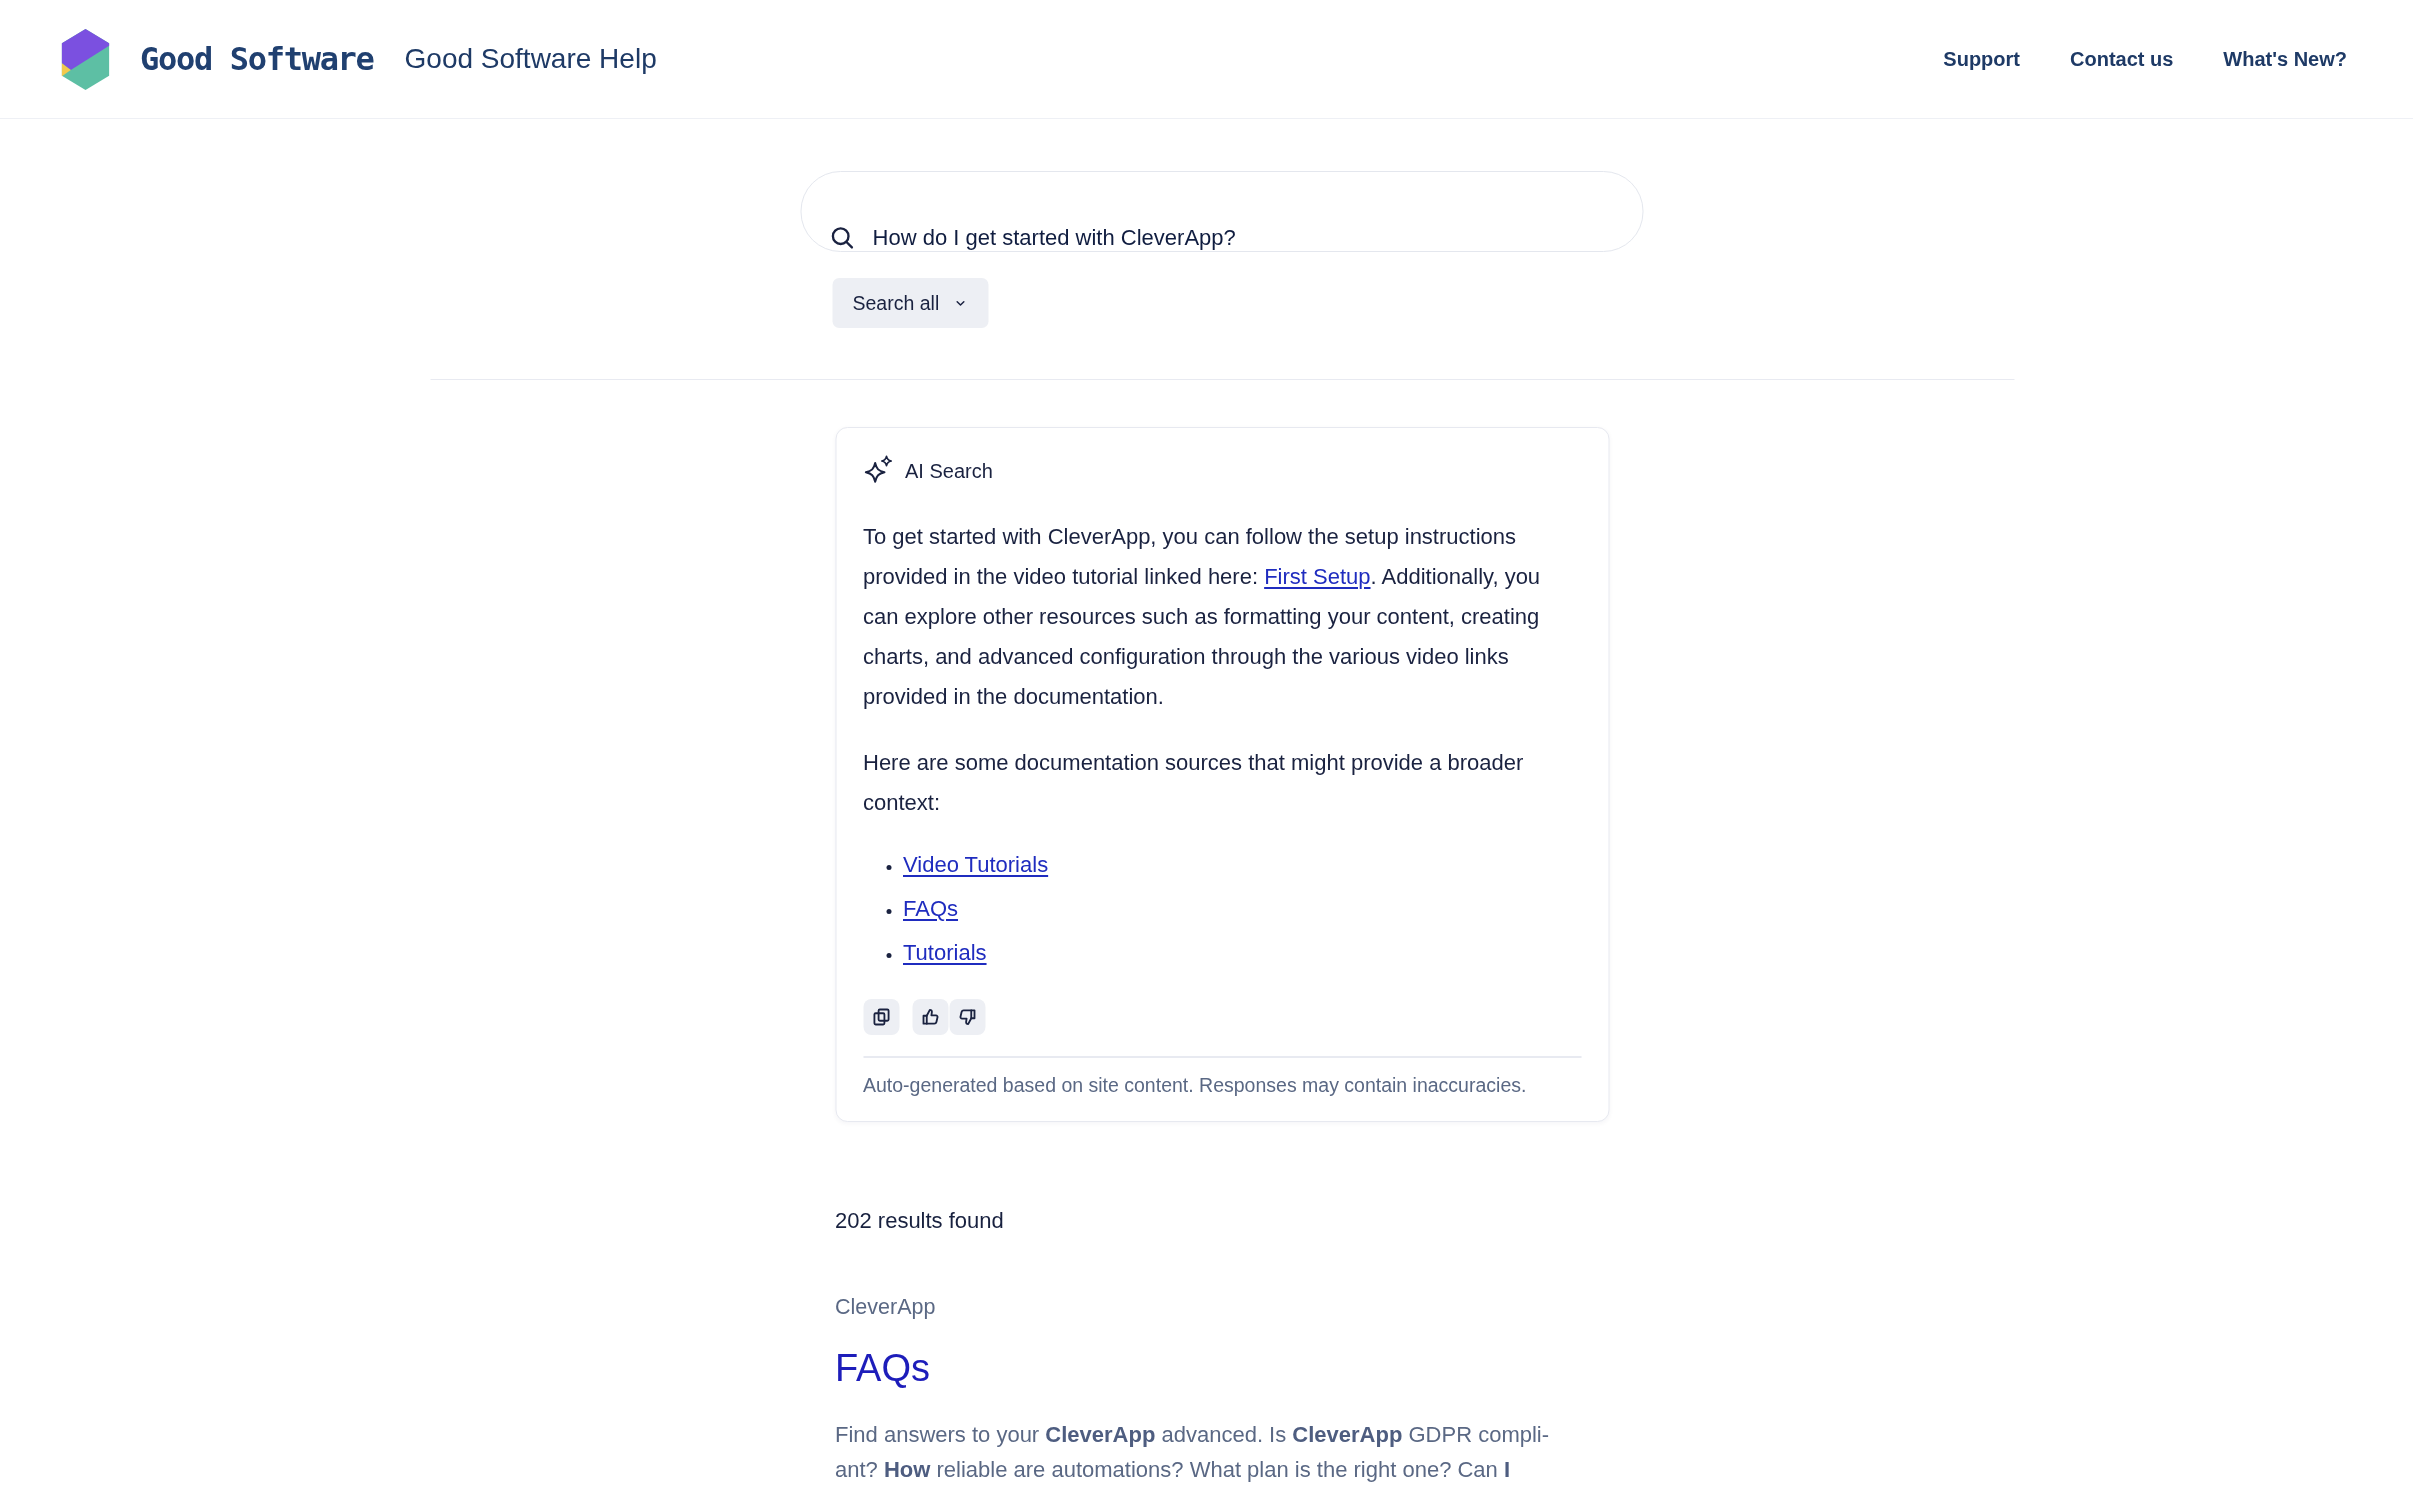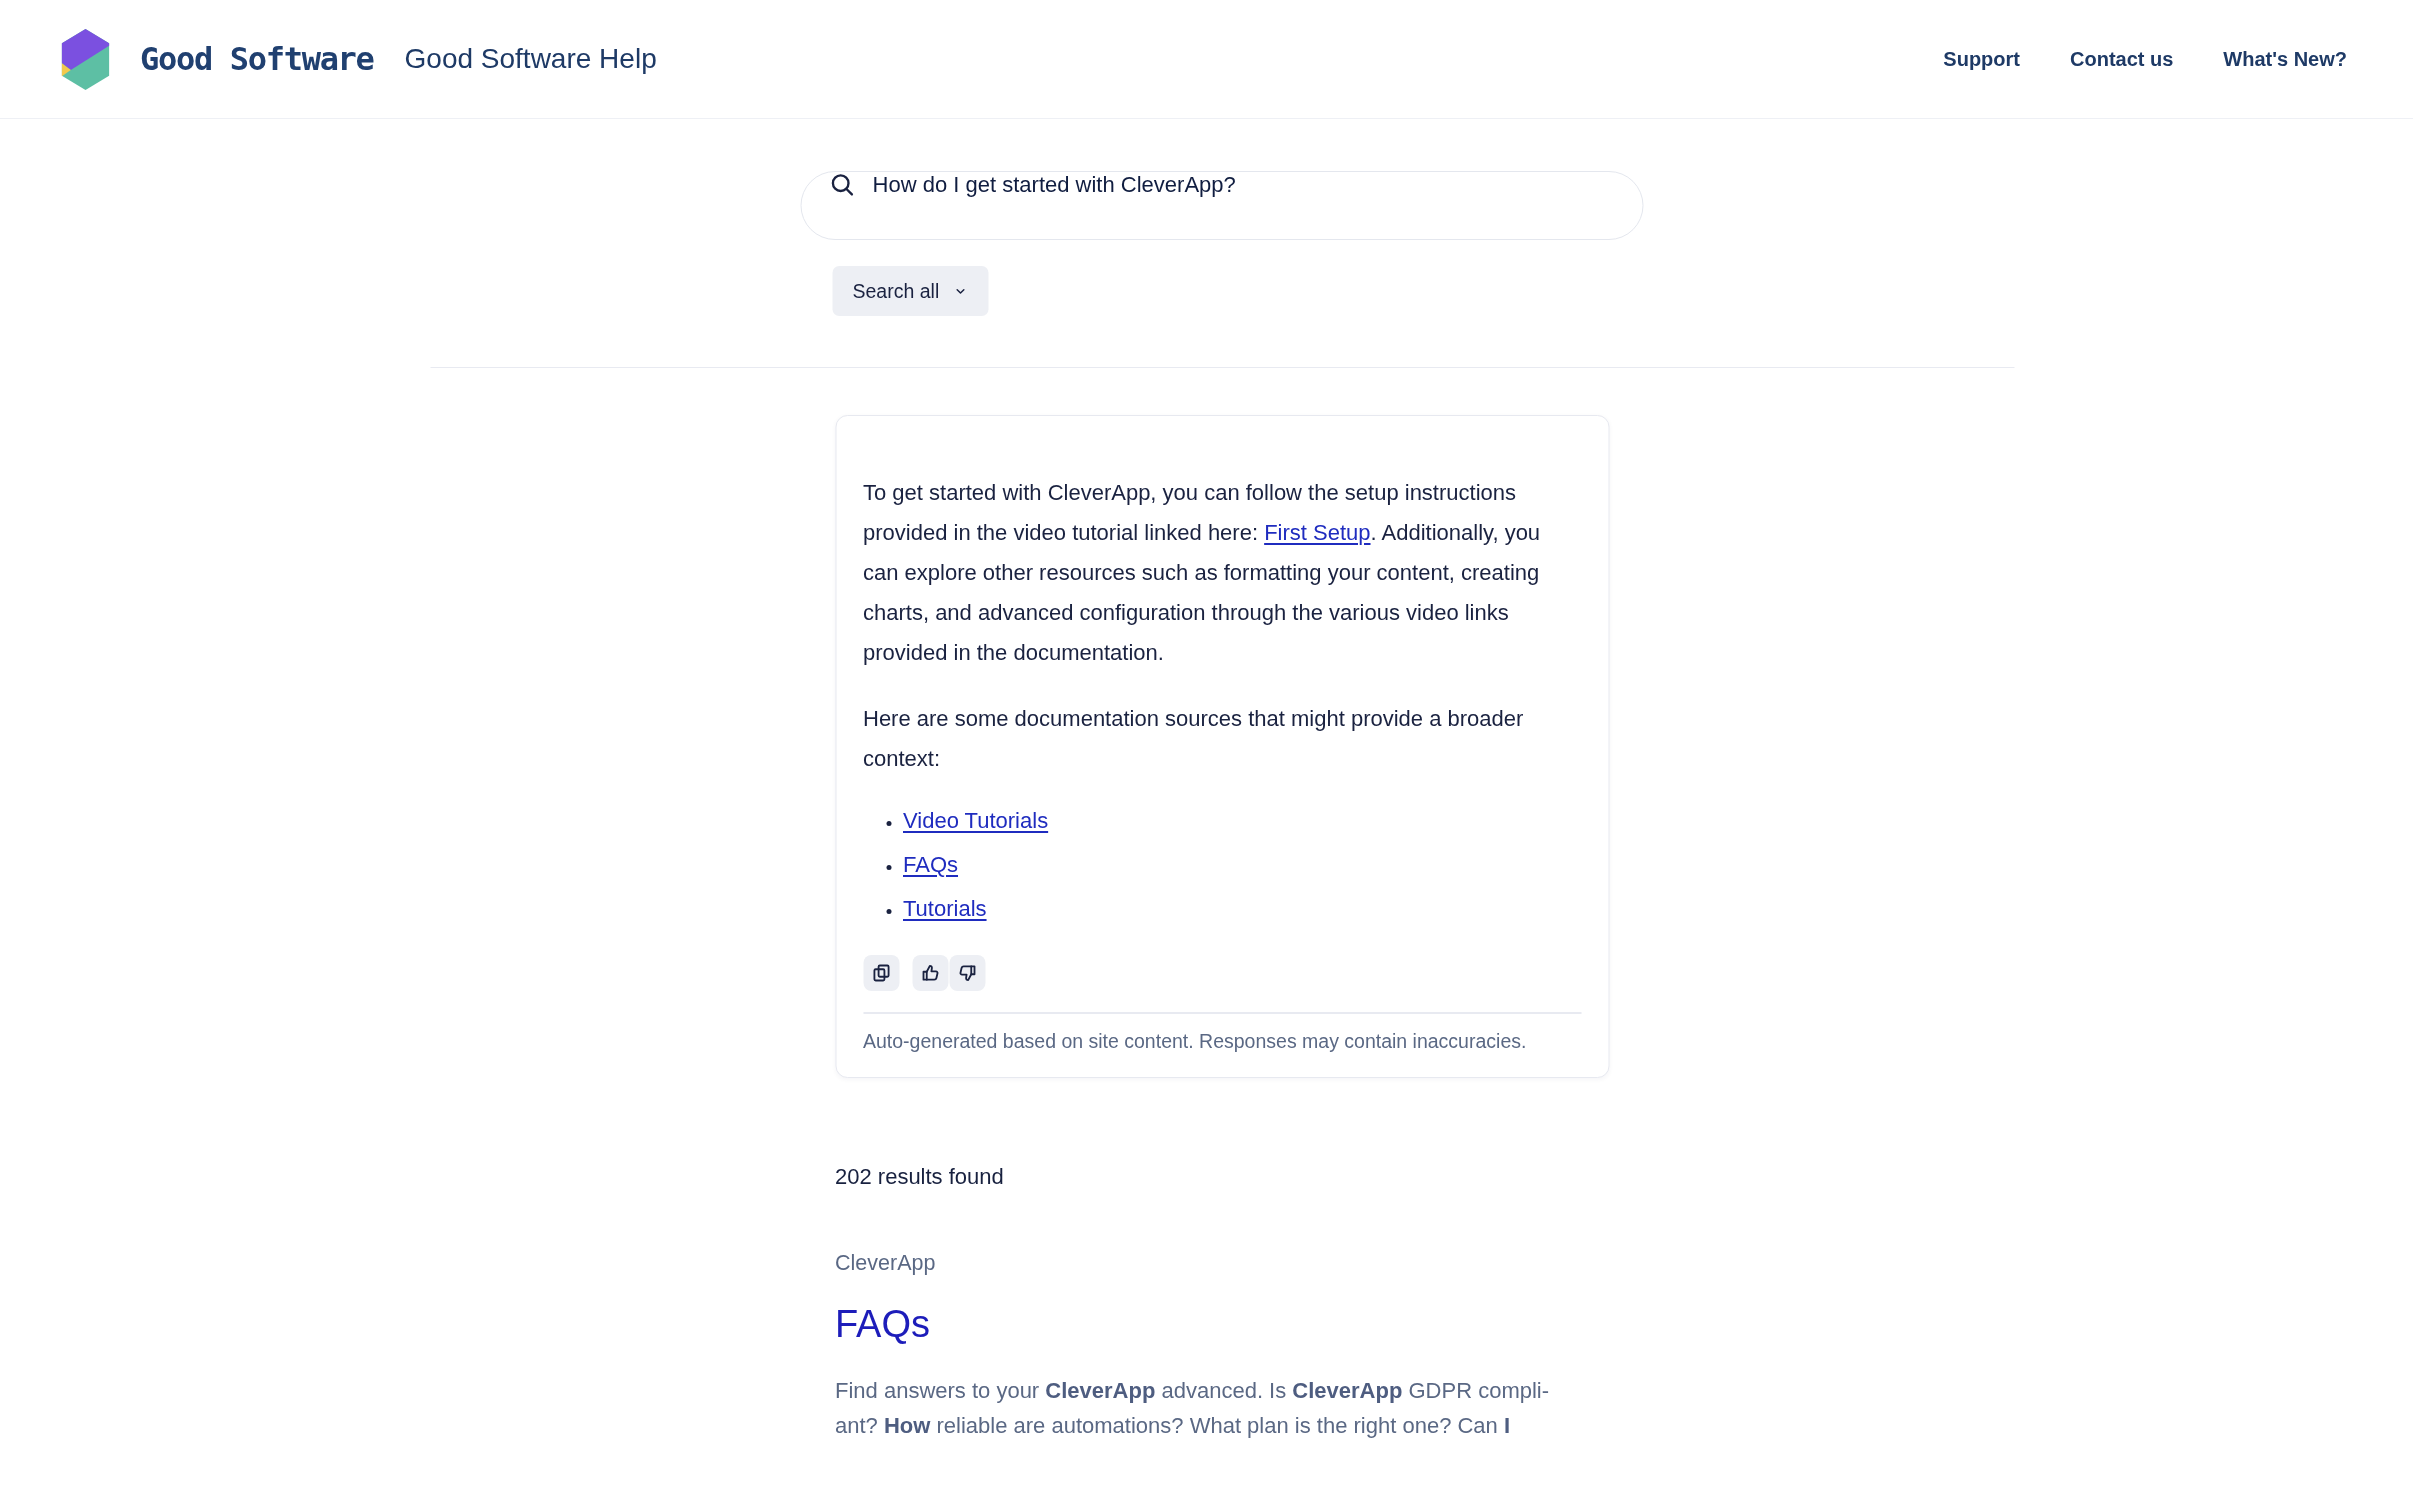--- a/index.html
+++ b/index.html
@@ -23,22 +23,22 @@
   .brand{font-family:"DejaVu Sans Mono",monospace;font-weight:700;font-size:32px;
     letter-spacing:-1.3px;color:var(--brand-navy);margin-left:28px;white-space:nowrap;}
   .site-title{font-size:28px;font-weight:500;color:var(--nav-navy);margin-left:31px;white-space:nowrap;}
   .spacer{flex:1;}
   .nav{display:flex;align-items:center;gap:50px;}
   .nav a{font-size:20px;font-weight:700;color:var(--nav-navy);text-decoration:none;white-space:nowrap;}
   
   .content{display:flex;flex-direction:column;align-items:center;transform:translateX(15.5px);}
   
   .search-wrap{width:843px;margin-top:52px;}
-  .search-pill{height:69px;border:1.3px solid var(--border);border-radius:40px;background:#fff;
-    display:flex;align-items:flex-start;padding:0 30px 0 28px;}
+  .search-pill{height:81px;border:1.3px solid var(--border);border-radius:40px;background:#fff;
+    display:flex;align-items:flex-end;padding:0 30px 0 28px;}
   .search-pill svg{flex:0 0 auto;}
   .search-pill input{border:none;outline:none;flex:1;margin-left:17.5px;font-size:22px;
     color:#101d40;font-family:inherit;background:transparent;}
   .filter-btn{margin:26px 0 0 32px;height:50px;display:inline-flex;align-items:center;gap:13.5px;
     background:var(--chip);border:none;border-radius:6.7px;padding:0 20px;font-size:19.5px;font-weight:500;
     color:var(--ink);font-family:inherit;cursor:pointer;}
   .top-divider{width:1584px;height:1.3px;background:var(--line);margin-top:51px;}
   
   .ai-card{width:774px;margin-top:47px;background:#fff;border:1.3px solid #e7e9f0;border-radius:12px;
     padding:27px 27px 24px 27px;box-shadow:0 1.3px 4px rgba(20,30,70,.04);}
@@ -102,20 +102,27 @@
       <span>Search all</span>
       <svg width="16" height="16" viewBox="0 0 24 24" aria-hidden="true">
         <path class="st" d="M7 10 l5 5 5-5"></path>
       </svg>
     </button>
   </div>
 
   <div class="top-divider"></div>
 
   <section class="ai-card">
+    <div class="ai-head">
+      <svg width="30" height="32" viewBox="0 0 44 48" aria-hidden="true">
+        <path d="M17 12 C19 21 22 24 31 26 C22 28 19 31 17 40 C15 31 12 28 3 26 C12 24 15 21 17 12 Z" fill="none" stroke="#1a2240" stroke-width="3" stroke-linejoin="round"></path>
+        <path d="M34 2 C35 6.5 36.5 8 41 9 C36.5 10 35 11.5 34 16 C33 11.5 31.5 10 27 9 C31.5 8 33 6.5 34 2 Z" fill="none" stroke="#1a2240" stroke-width="2.6" stroke-linejoin="round"></path>
+      </svg>
+      <span class="label">AI Search</span>
+    </div>
 
     <p class="p1"><span>To get started with CleverApp, you can follow the setup instructions provided in the video tutorial linked here: </span><a href="#" class="inline-link">First Setup</a><span>. Additionally, you can explore other resources such as formatting your content, creating charts, and advanced configuration through the various video links provided in the documentation.</span></p>
     <p class="p2">Here are some documentation sources that might provide a broader context:</p>
 
     <ul class="resources">
       <li>
         <a href="#">Video Tutorials</a>
       </li>
       <li>
         <a href="#">FAQs</a>

